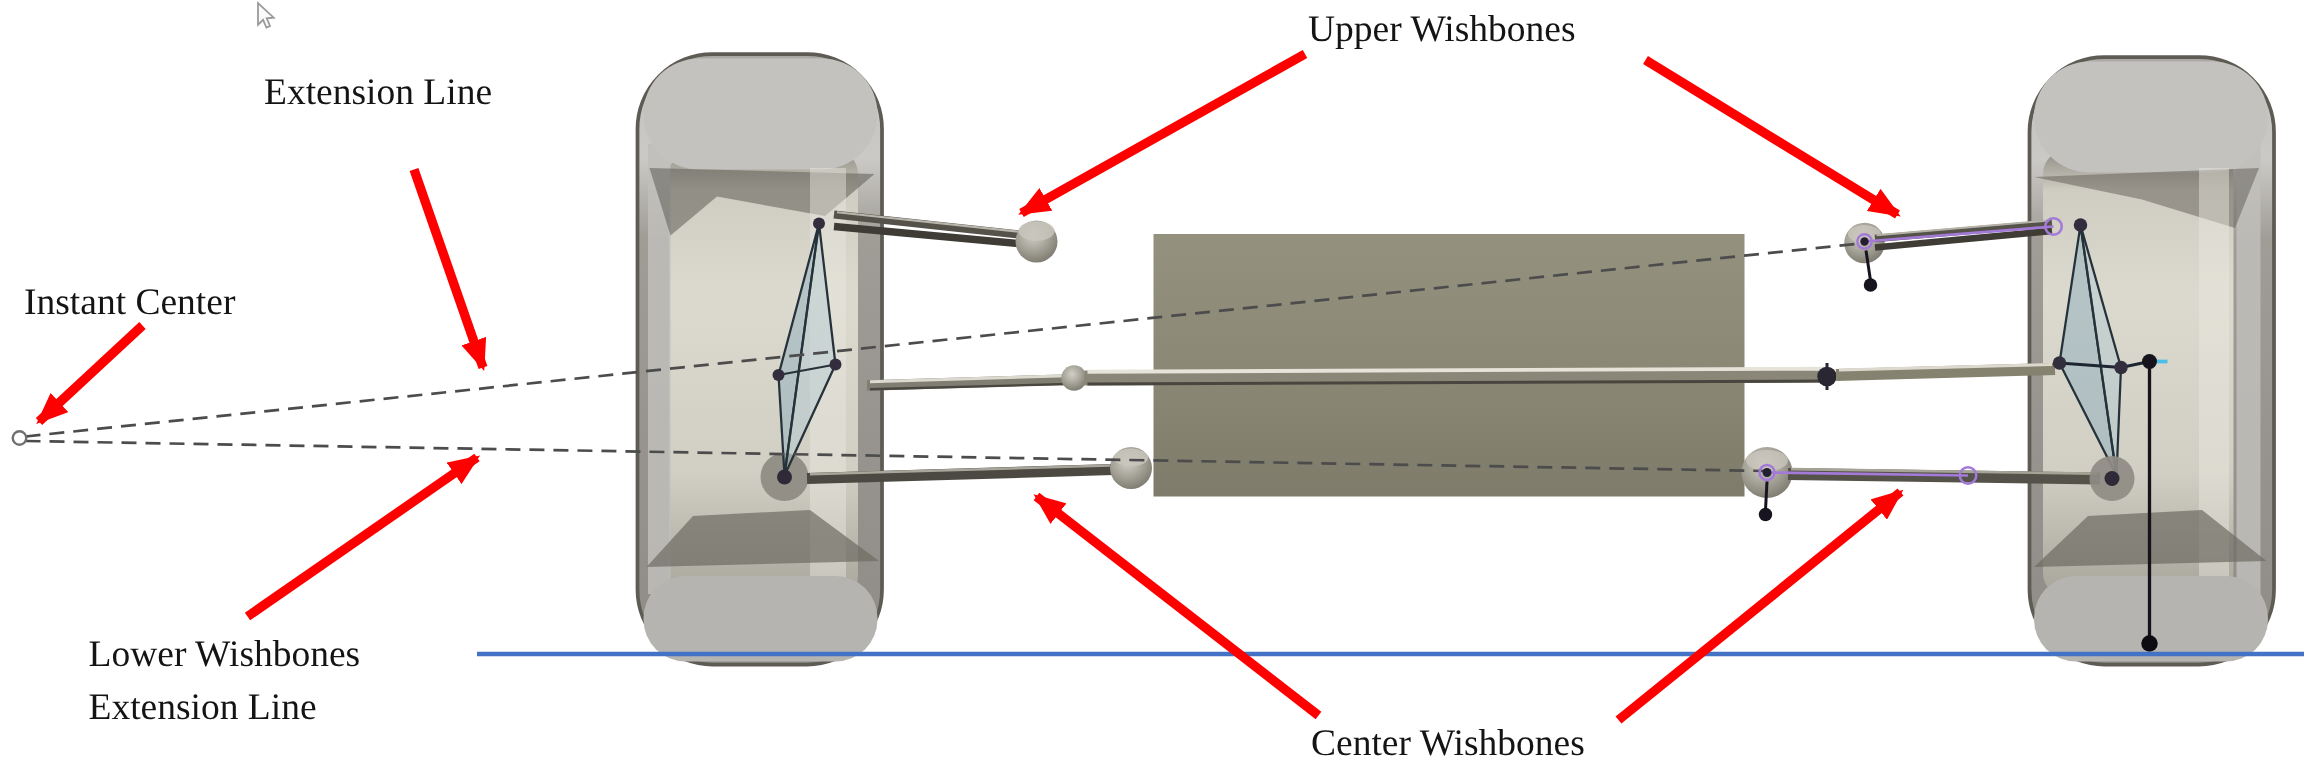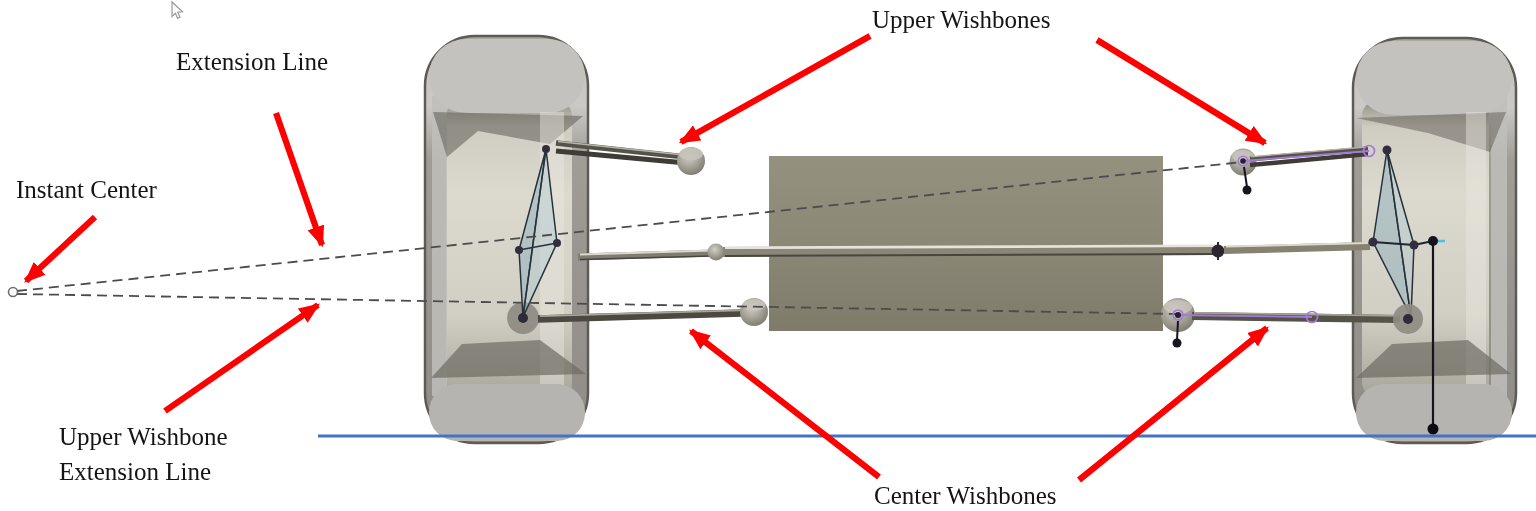--- a/index.html
+++ b/index.html
@@ -176,26 +176,26 @@
     <line x1="1079" y1="480" x2="1267" y2="328" marker-end="url(#rhead)"></line>
   </g>
 
   <path d="M172,2 L172,16.5 L175.4,13.2 L177.6,18.4 L180,17.3 L177.8,12.2 L182.5,11.8 Z" fill="#fbfbfb" stroke="#9a9a9a" stroke-width="1.2"></path>
 </svg>
 
   <div class="lbl" style="left:176px;top:44px;">
     <div>Extension Line</div>
   </div>
 
-  <div class="lbl" style="left:16px;top:172px;">
+  <div class="lbl" style="left:16px;top:184px;">
     <span>Instant Center</span>
   </div>
 
   <div class="lbl" style="left:59px;top:419px;">
-    <div>Upper Wishbone</div>
+    <div>Lower Wishbones</div>
     <div>Extension Line</div>
   </div>
 
   <div class="lbl" style="left:872px;top:2px;">
     <span>Upper Wishbones</span>
   </div>
 
   <div class="lbl" style="left:874px;top:478px;">
     <span>Center Wishbones</span>
   </div>

